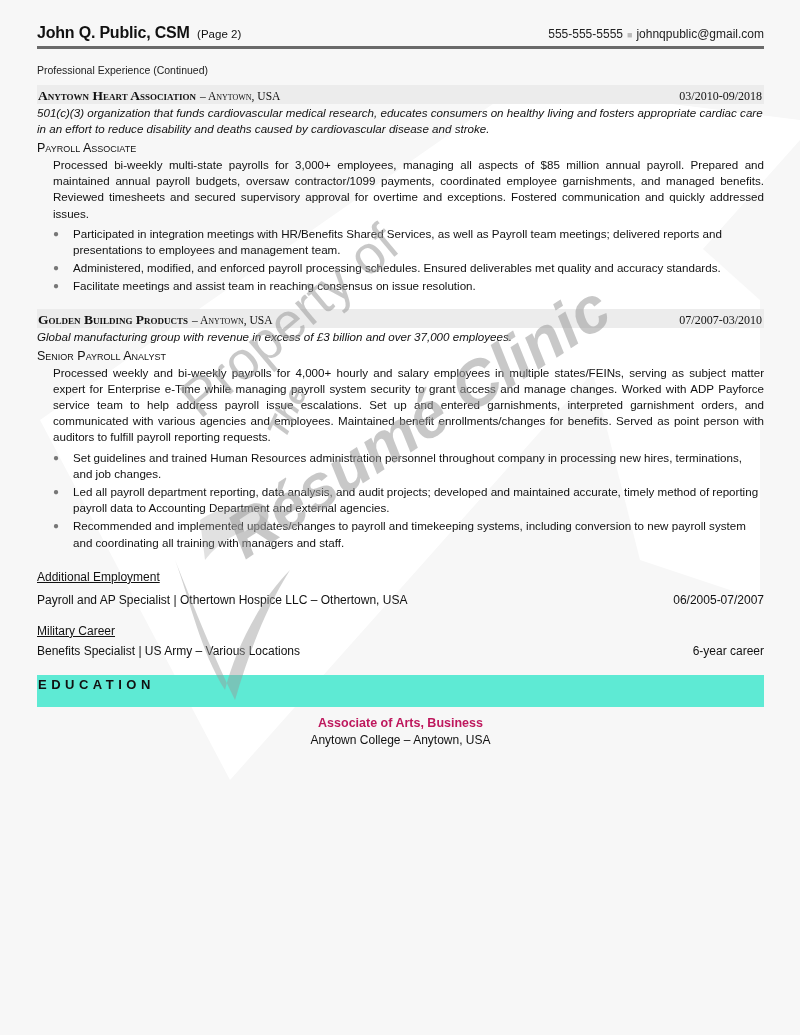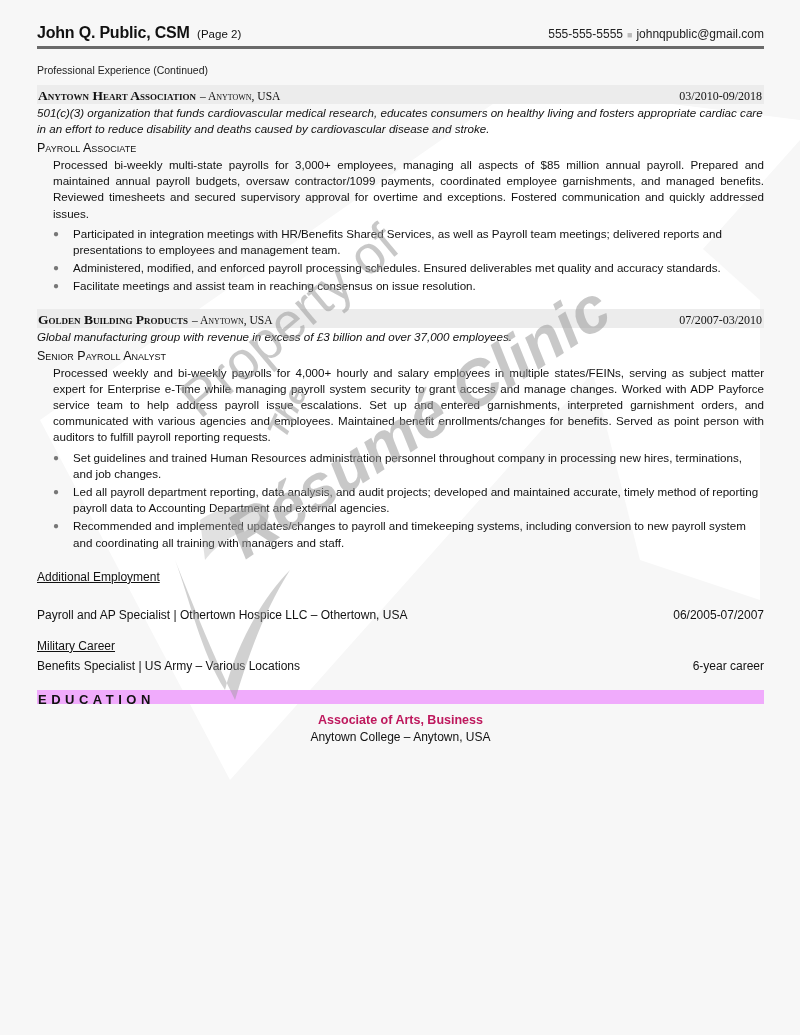--- a/index.html
+++ b/index.html
@@ -29,24 +29,24 @@
   .dates { font-size: 12px; }
 
   .desc { font-size: 11.6px; font-style: italic; line-height: 16px; margin-top: 1px; }
   .role { font-size: 12.5px; font-variant: small-caps; margin-top: 3px; line-height: 17px; }
   .summary { font-size: 11.6px; line-height: 16.2px; text-align: justify; margin-left: 16px; }
   ul.bullets { list-style: none; margin: 4px 0 0 0; padding: 0; }
   ul.bullets li { position: relative; padding-left: 36px; font-size: 11.6px; line-height: 16.2px; margin-bottom: 2px; }
   ul.bullets li .dot { position: absolute; left: 16px; top: 0; color: #777; font-size: 10px; }
 
   .sub-heading { font-size: 12px; text-decoration: underline; margin-top: 18px; line-height: 16px; }
-  .plain-row { display: flex; justify-content: space-between; font-size: 12px; line-height: 16px; margin-top: 22px; }
+  .plain-row { display: flex; justify-content: space-between; font-size: 12px; line-height: 16px; margin-top: 7px; }
   .plain-row.tight { margin-top: 4px; align-items: flex-end; }
 
-  .edu-band { background: #f0abfc; margin-top: 16px; height: 14px; padding-left: 1px;
+  .edu-band { background: #5eead4; margin-top: 16px; height: 32px; padding-left: 1px;
     font-size: 13px; font-weight: bold; letter-spacing: 4.5px; line-height: 19px; }
   .edu { text-align: center; margin-top: 8px; }
   .degree { font-size: 12.5px; font-weight: bold; color: #be185d; line-height: 17px; }
   .school { font-size: 12px; line-height: 16px; }
 </style>
 </head>
 <body>
 
 <svg class="bg-shape" viewBox="0 0 800 1035" preserveAspectRatio="none">
   <polygon points="40,420 520,85 800,120 800,140 230,780" fill="#ffffff"></polygon>

